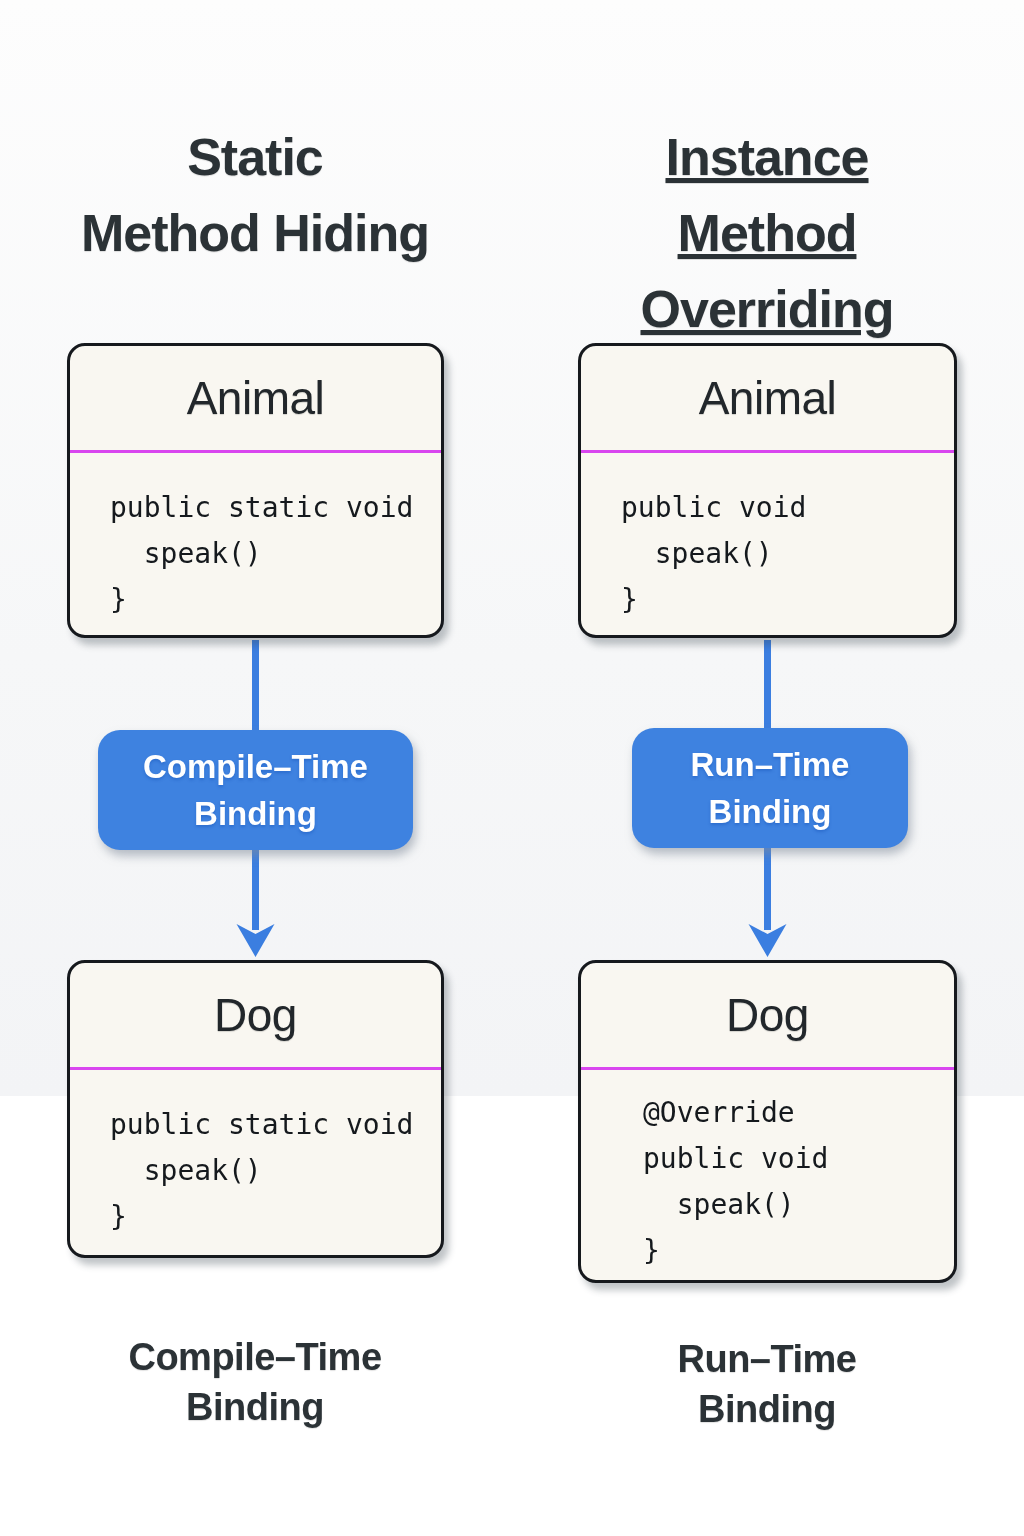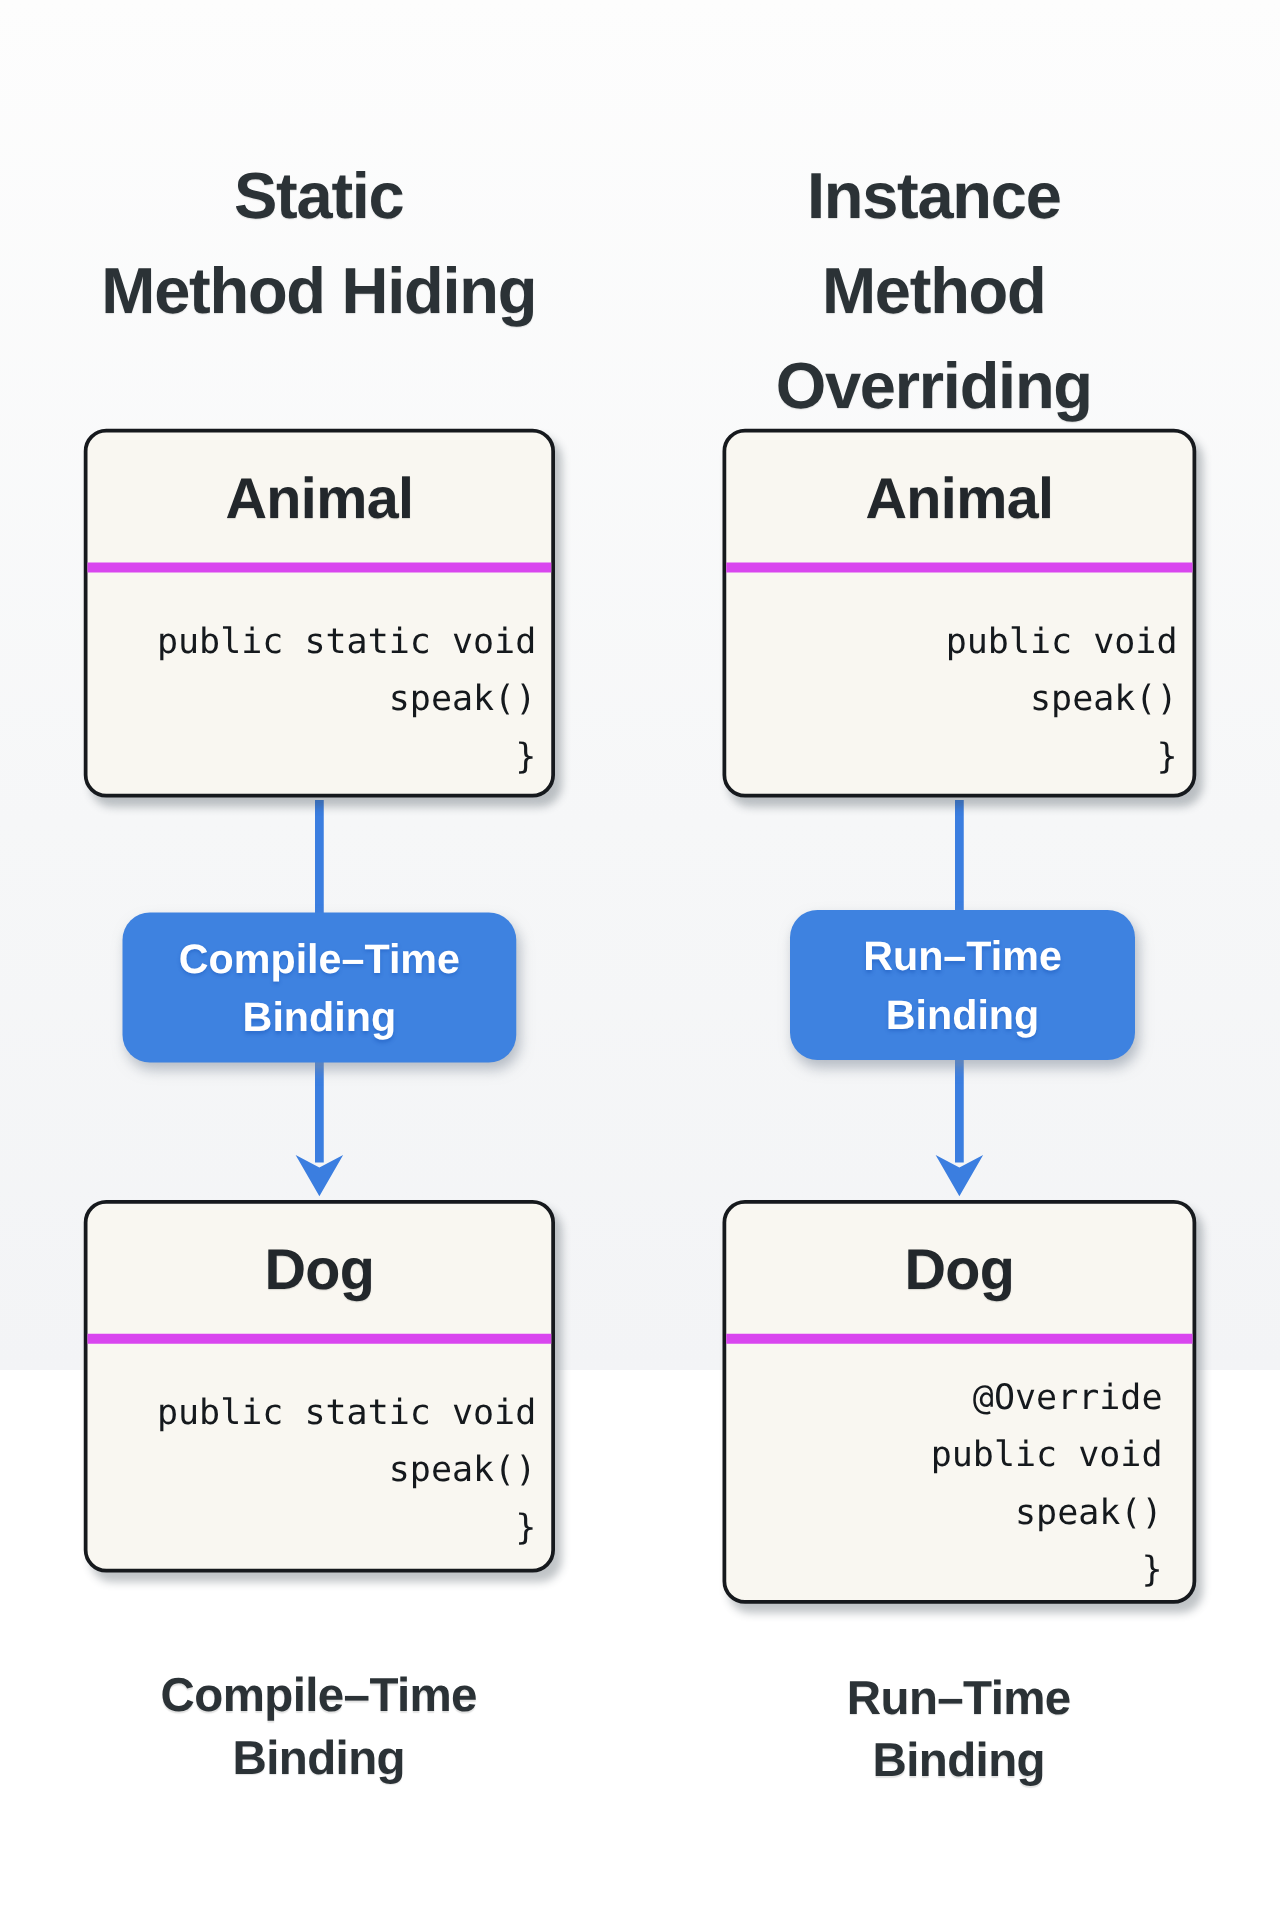--- a/index.html
+++ b/index.html
@@ -19,46 +19,45 @@
     text-align: center;
     font-size: 52px;
     font-weight: 700;
     letter-spacing: -1px;
     line-height: 76px;
     color: #2b3236;
     white-space: pre-line;
     text-shadow: 0 1px 1px rgba(0,0,0,0.12);
   }
   .title-left  { left: 5px;   top: 84px; width: 500px; }
-  .title-right { left: 499px; top: 84px; width: 496px; }
+  .title-right { left: 519px; top: 84px; width: 496px; text-decoration: underline; }
 
   .class-box {
     background: #f9f7f1;
     border: 3px solid #16191d;
     border-radius: 18px;
     box-shadow: 5px 7px 7px rgba(60,70,82,0.32);
   }
   .class-name {
     height: 104px;
     display: flex; align-items: center; justify-content: center;
-    font-size: 46px; font-weight: 700;
+    font-size: 46px; font-weight: 400;
     letter-spacing: -0.5px;
     color: #22272b;
-    border-bottom: 8px solid #d946ef;
+    border-bottom: 3px solid #d946ef;
     text-shadow: 0 1px 1px rgba(0,0,0,0.15);
   }
   .class-code {
     margin: 0;
     padding: 32px 12px 0 40px;
     font-family: "DejaVu Sans Mono", monospace;
     font-size: 28px;
     line-height: 46px;
     color: #15191d;
     white-space: pre;
-    text-align: right;
   }
   .code-tight { padding: 20px 24px 0 34px; margin-left: 28px; }
 
   .box-animal-left  { left: 67px;  top: 343px; width: 377px; height: 295px; }
   .box-animal-right { left: 578px; top: 343px; width: 379px; height: 295px; }
   .box-dog-left     { left: 67px;  top: 960px; width: 377px; height: 298px; }
   .box-dog-right    { left: 578px; top: 960px; width: 379px; height: 323px; }
 
   .arrow-layer { left: 0; top: 0; width: 1024px; height: 1536px; z-index: 1; pointer-events: none; }
   .class-box, .badge, .title, .footer-label { z-index: 2; }

